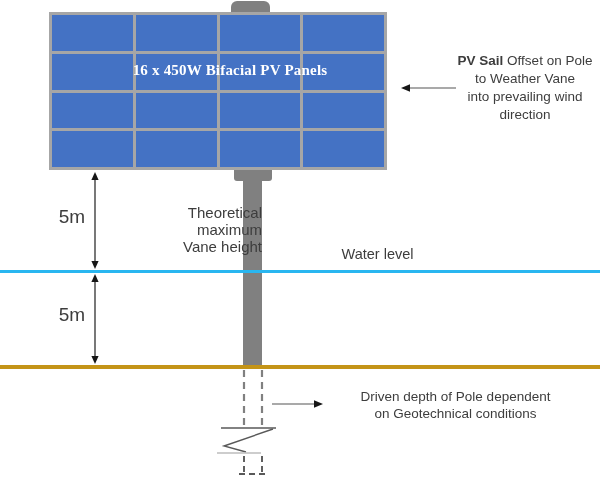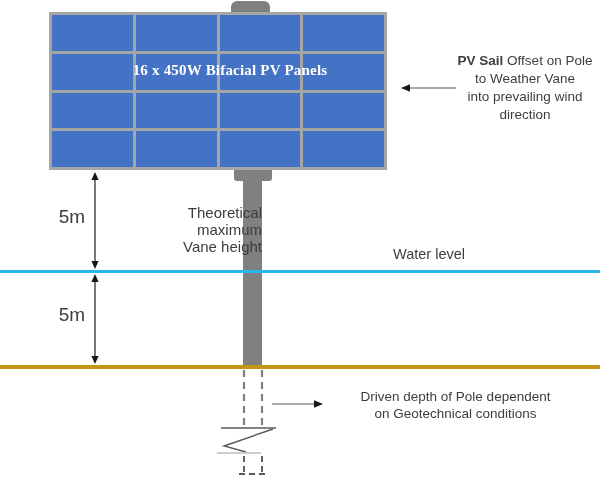--- a/index.html
+++ b/index.html
@@ -28,21 +28,21 @@
     padding-left:24px; text-align:center; color:#ffffff; font-weight:bold;
     font-size:15px; letter-spacing:.2px; white-space:nowrap;font-family:Liberation Serif, serif; }
 
   
   .water-line { left:0; top:270px; width:600px; height:3px; background:var(--water-blue,#29b6f0); }
   .seabed-line { left:0; top:365px; width:600px; height:4px; background:var(--seabed-gold,#c49417); }
 
   
   .dim-5m { font-size:19px; width:34px; text-align:center; }
   .wave-note { left:101px; top:204px; width:140px; text-align:right; font-size:15px; line-height:17px;margin-left:21px; }
-  .water-label { left:330px; top:246px; width:135px; text-align:right; font-size:14.5px; }
+  .water-label { left:310px; top:246px; width:135px; text-align:center; font-size:14.5px; }
   .pv-note { left:449px; top:52px; width:152px; text-align:center; font-size:13.5px; line-height:18px; }
   .driven-note { left:338px; top:388px; width:235px; text-align:center; font-size:13.5px; line-height:17px; }
 
   
   svg.overlay { position:absolute; left:0; top:0; width:600px; height:479px; pointer-events:none; }
   .dim-line { stroke:#303030; stroke-width:1.3; }
   .dim-head { fill:#161616; }
   .ann-line { stroke:#555555; stroke-width:1.2; }
   .ann-head { fill:#161616; }
   .dash-pole { stroke:var(--pole-gray,#808080); stroke-width:2.2; fill:none; stroke-dasharray:7 5; }

